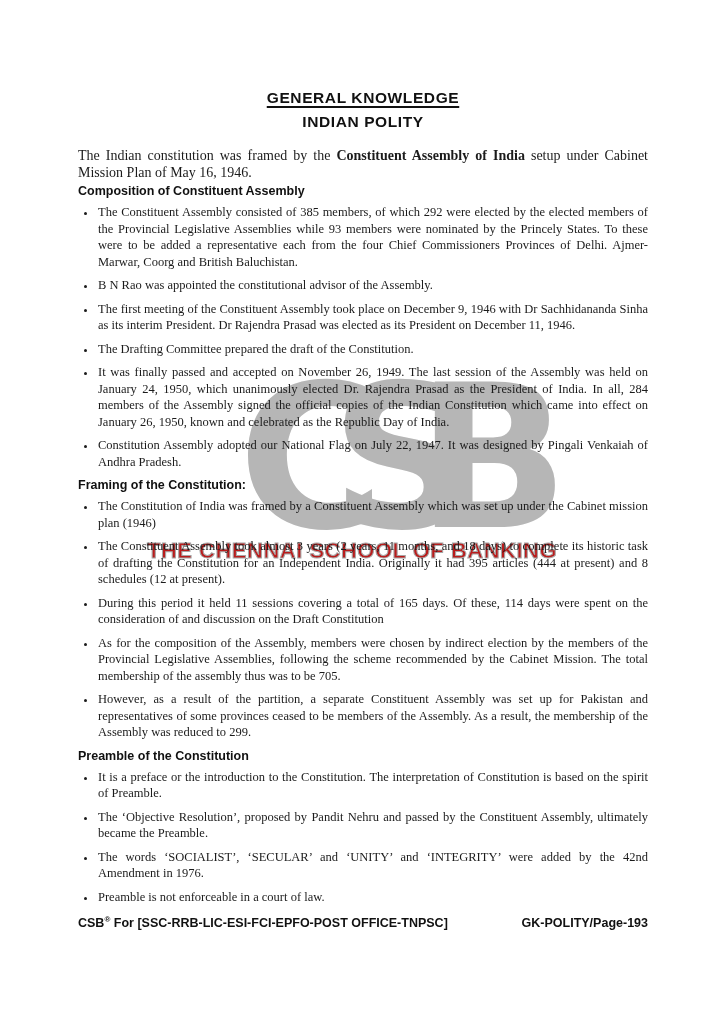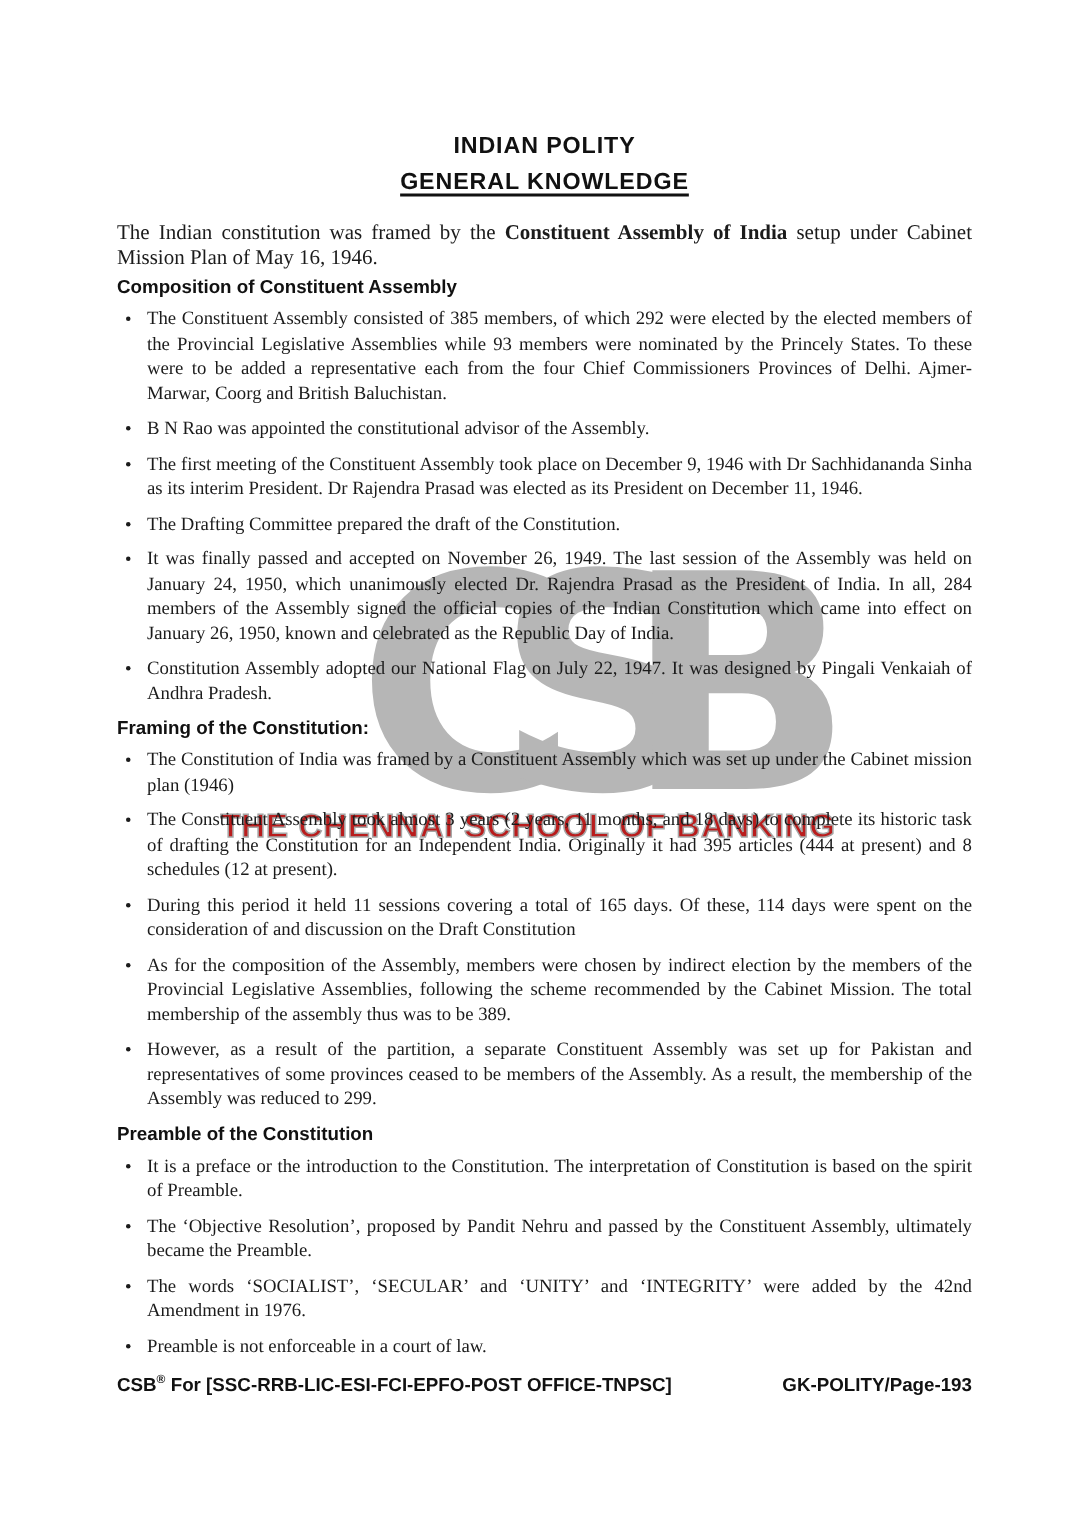--- a/index.html
+++ b/index.html
@@ -112,22 +112,22 @@
 </head>
 <body>
 
 <div class="page">
 
   <div class="watermark-big">CSB</div>
   <div class="watermark-sub">THE CHENNAI SCHOOL OF BANKING</div>
 
   <div class="content">
     <div class="title-block">
+      <div class="title-line underlined">GENERAL KNOWLEDGE</div>
       <div class="title-line">INDIAN POLITY</div>
-      <div class="title-line underlined">GENERAL KNOWLEDGE</div>
     </div>
 
     <p class="intro"><span>The Indian constitution was framed by the </span><b>Constituent Assembly of India</b><span> setup under Cabinet Mission Plan of May 16, 1946.</span></p>
 
     <div id="sections">
         <section class="section">
           <div class="section-heading">Composition of Constituent Assembly</div>
           <ul class="bullet-list">
             <li class="bullet-item"><span>The Constituent Assembly consisted of 385 members, of which 292 were elected by the elected members of the Provincial Legislative Assemblies while 93 members were nominated by the Princely States. To these were to be added a representative each from the four Chief Commissioners Provinces of Delhi. Ajmer-Marwar, Coorg and British Baluchistan.</span></li>
             <li class="bullet-item"><span>B N Rao was appointed the constitutional advisor of the Assembly.</span></li>
@@ -136,21 +136,21 @@
             <li class="bullet-item"><span>It was finally passed and accepted on November 26, 1949. The last session of the Assembly was held on January 24, 1950, which unanimously elected Dr. Rajendra Prasad as the President of India. In all, 284 members of the Assembly signed the official copies of the Indian Constitution which came into effect on January 26, 1950, known and celebrated as the </span><b>Republic Day of India.</b></li>
             <li class="bullet-item"><span>Constitution Assembly adopted our National Flag on July 22, 1947. It was designed by Pingali Venkaiah of Andhra Pradesh.</span></li>
           </ul>
         </section>
         <section class="section">
           <div class="section-heading">Framing of the Constitution:</div>
           <ul class="bullet-list">
             <li class="bullet-item"><span>The Constitution of India was framed by a Constituent Assembly which was set up under the Cabinet mission plan (1946)</span></li>
             <li class="bullet-item"><span>The Constituent Assembly took almost 3 years (2 years, 11 months, and 18 days) to complete its historic task of drafting the Constitution for an Independent India. Originally it had 395 articles (444 at present) and 8 schedules (12 at present).</span></li>
             <li class="bullet-item"><span>During this period it held 11 sessions covering a total of 165 days. Of these, 114 days were spent on the consideration of and discussion on the Draft Constitution</span></li>
-            <li class="bullet-item"><span>As for the composition of the Assembly, members were chosen by indirect election by the members of the Provincial Legislative Assemblies, following the scheme recommended by the Cabinet Mission. The total membership of the assembly thus was to be 389.</span></li>
+            <li class="bullet-item"><span>As for the composition of the Assembly, members were chosen by indirect election by the members of the Provincial Legislative Assemblies, following the scheme recommended by the Cabinet Mission. The total membership of the assembly thus was to be 705.</span></li>
             <li class="bullet-item"><span>However, as a result of the partition, a separate Constituent Assembly was set up for Pakistan and representatives of some provinces ceased to be members of the Assembly. As a result, the membership of the Assembly was reduced to 299.</span></li>
           </ul>
         </section>
         <section class="section">
           <div class="section-heading">Preamble of the Constitution</div>
           <ul class="bullet-list">
             <li class="bullet-item"><span>It is a preface or the introduction to the Constitution. The interpretation of Constitution is based on the spirit of Preamble.</span></li>
             <li class="bullet-item"><span>The ‘Objective Resolution’, proposed by Pandit Nehru and passed by the Constituent Assembly, ultimately became the Preamble.</span></li>
             <li class="bullet-item"><span>The words ‘SOCIALIST’, ‘SECULAR’ and ‘UNITY’ and ‘INTEGRITY’ were added by the 42nd Amendment in 1976.</span></li>
             <li class="bullet-item"><span>Preamble is not enforceable in a court of law.</span></li>

